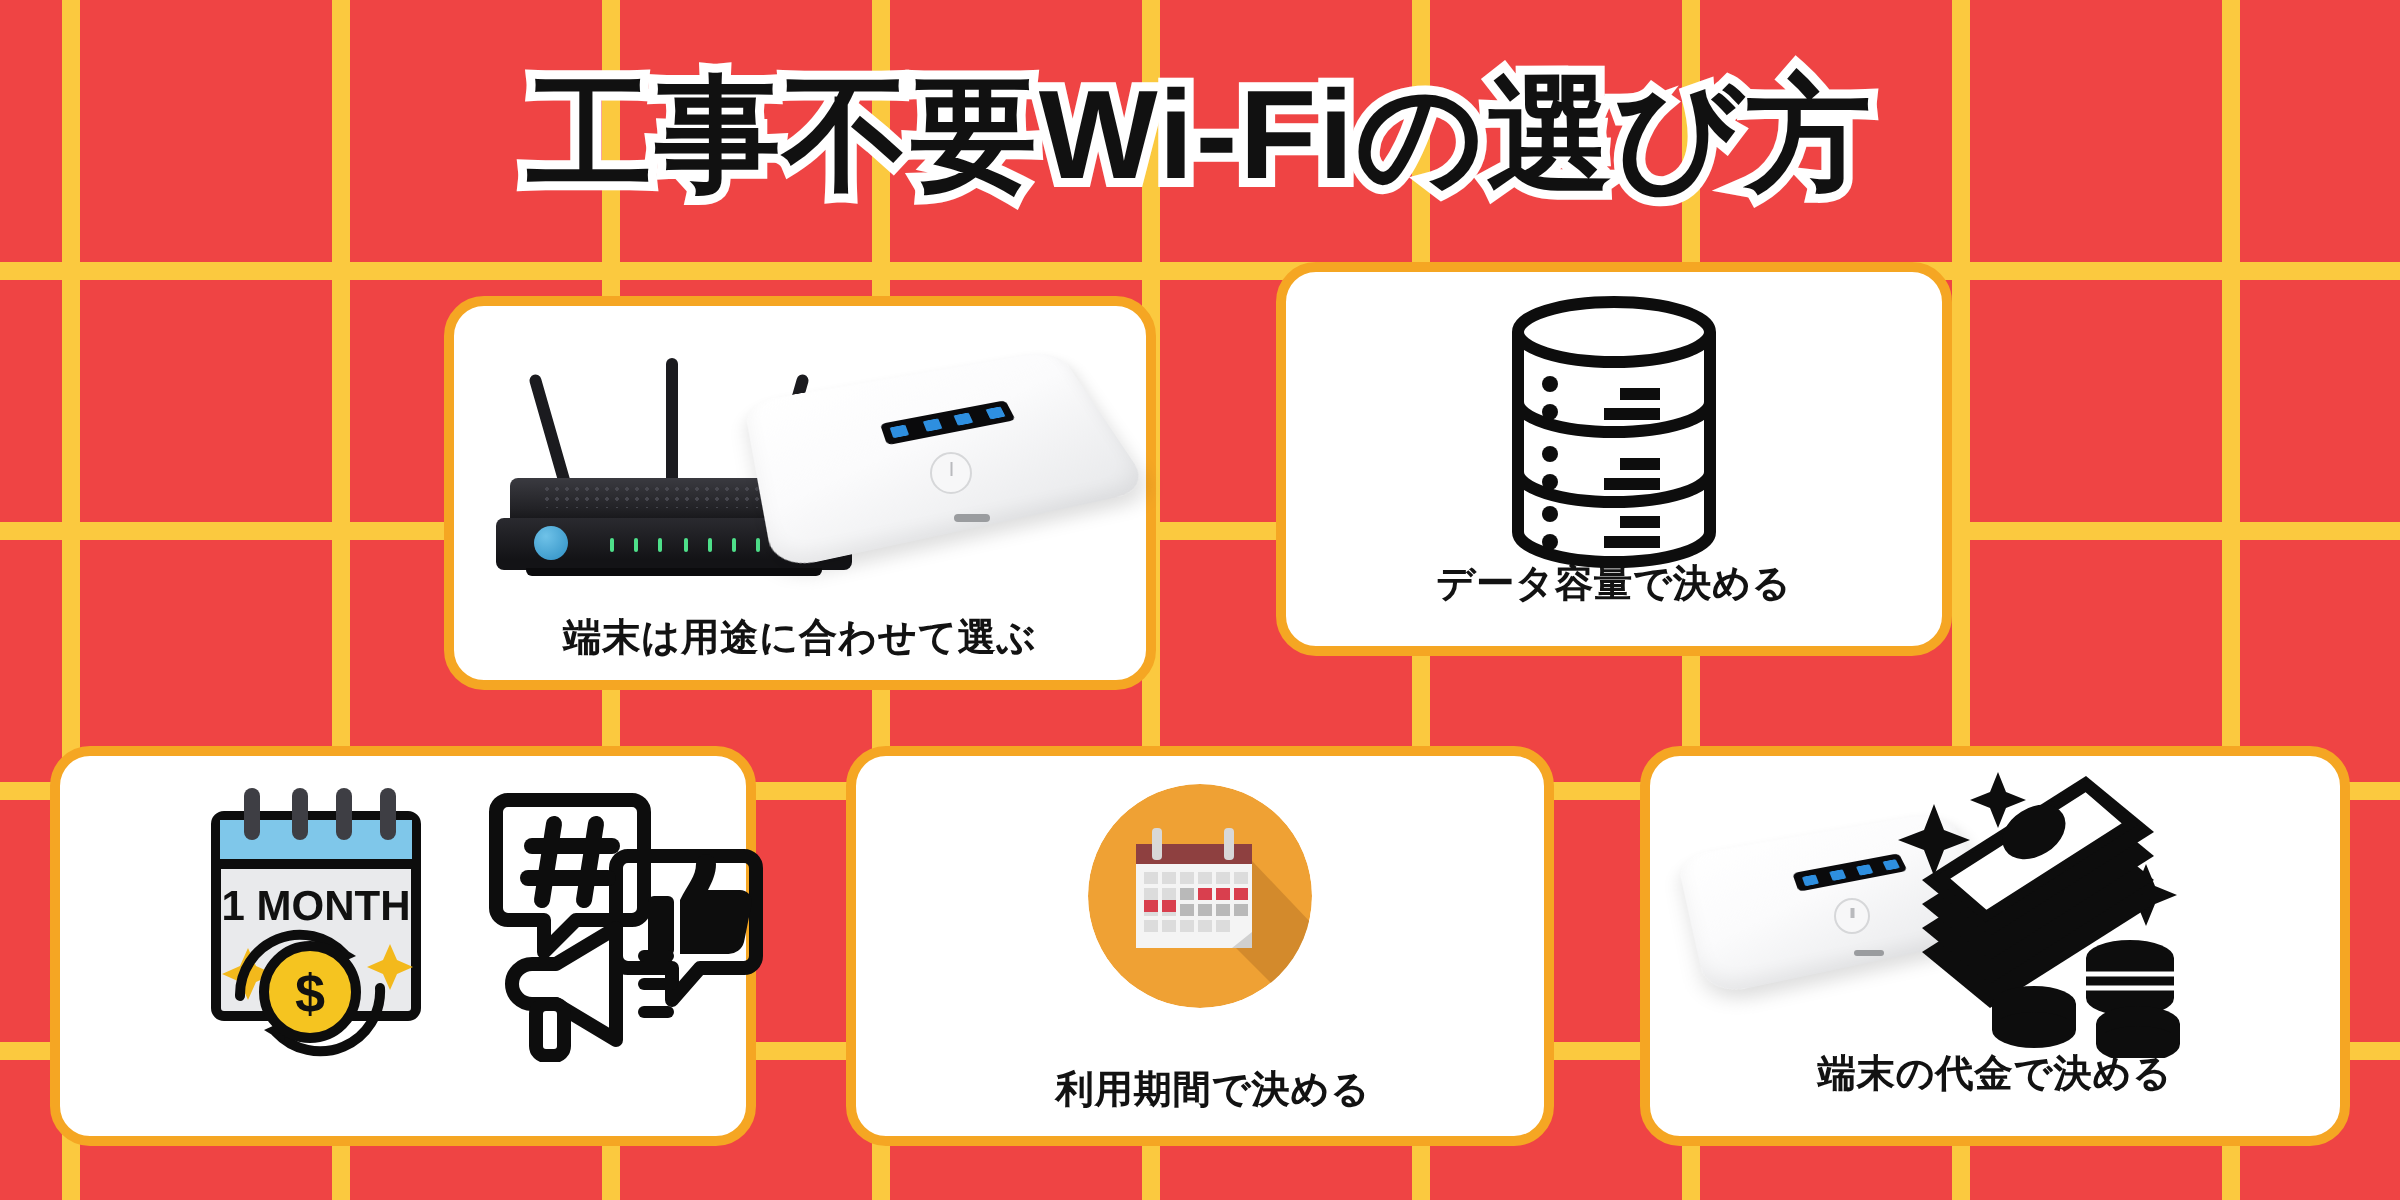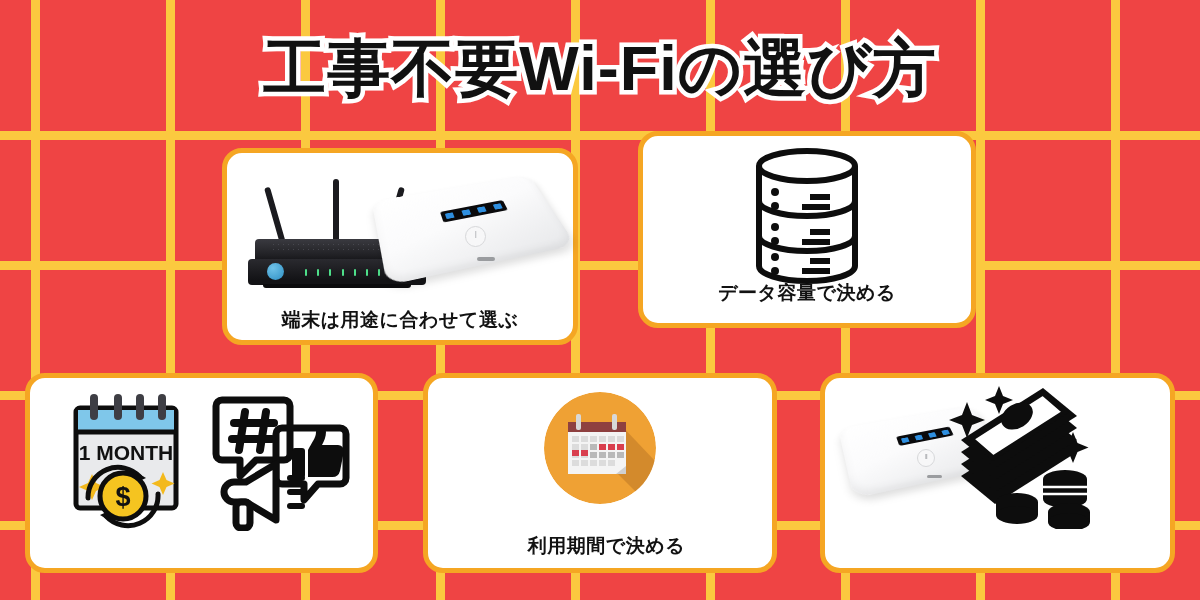--- a/index.html
+++ b/index.html
@@ -54,21 +54,21 @@
     color:#121212;
     font-weight:bold;
     box-sizing:border-box;
   }
   .cap-main{font-size:19px;line-height:24px;letter-spacing:0.5px;}
   .cap-sub{font-size:15px;line-height:19px;letter-spacing:0px;}
 
   
   #card-device   {left:222px;top:148px;width:356px;height:197px;}
   #card-data     {left:638px;top:131px;width:338px;height:197px;}
-  #card-price    {left:25px; top:373px;width:353px;height:200px;}
+  #card-price    {left:25px; top:373px;width:353px;height:200px;padding-left:32px;}
   #card-period   {left:423px;top:373px;width:354px;height:200px;}
   #card-terminal {left:820px;top:373px;width:355px;height:200px;}
 
   #card-device   .caption{padding-bottom:8px;}
   #card-data     .caption{padding-bottom:18px;}
   #card-price    .caption{padding-bottom:12px;}
   #card-period   .caption{padding-bottom:10px;padding-left:13px;}
   #card-terminal .caption{padding-bottom:18px;}
   #card-price .cap-main{font-size:19px;letter-spacing:-0.2px;}
   #card-period .cap-sub{font-size:14.5px;}
@@ -407,15 +407,18 @@
           </g>
           <g>
             <ellipse cx="126" cy="128" rx="21" ry="9"></ellipse>
             <rect x="105" y="128" width="42" height="10"></rect>
             <ellipse cx="126" cy="138" rx="21" ry="9"></ellipse>
           </g>
         </g>
       </svg>
 
     </div>
+    <div class="caption">
+      <div class="cap-main">端末の代金で決める</div>
+    </div>
   </div>
 
 </div>
 
 </body></html>

